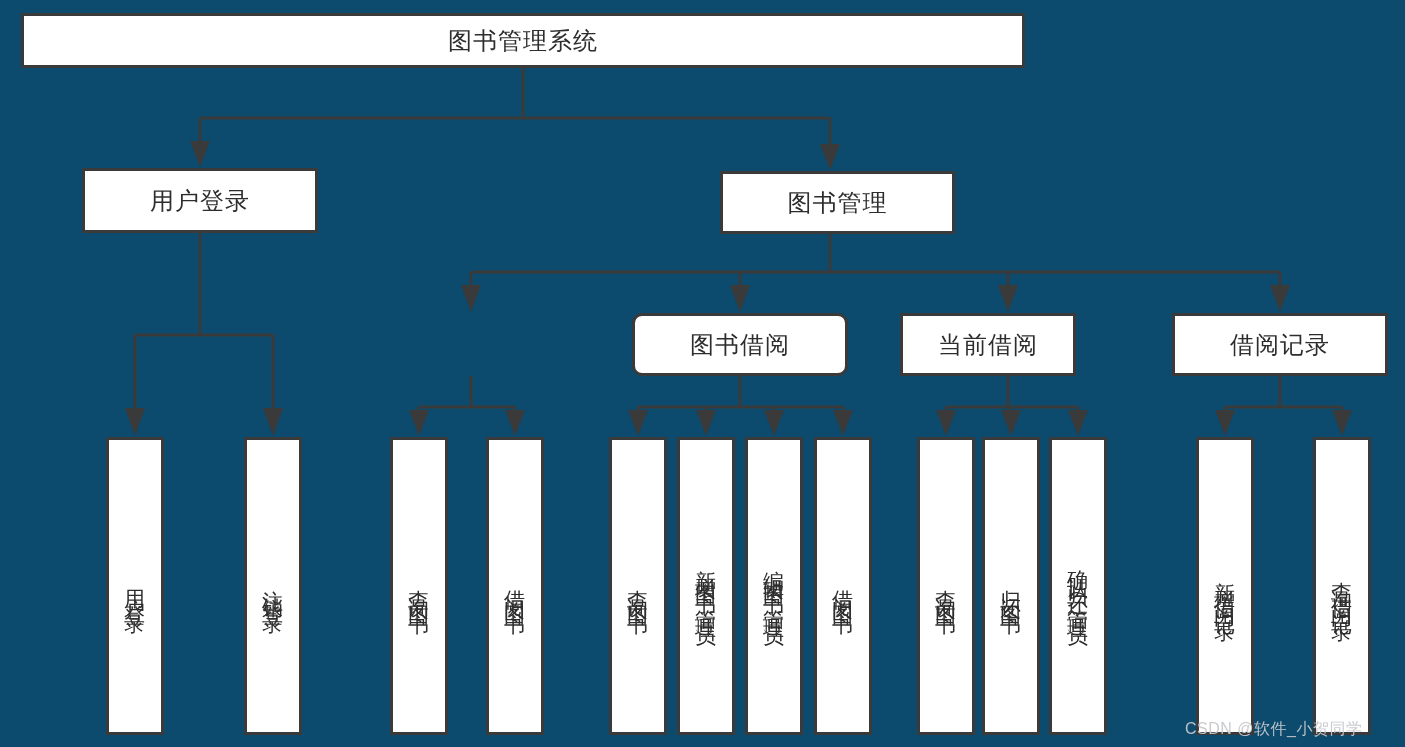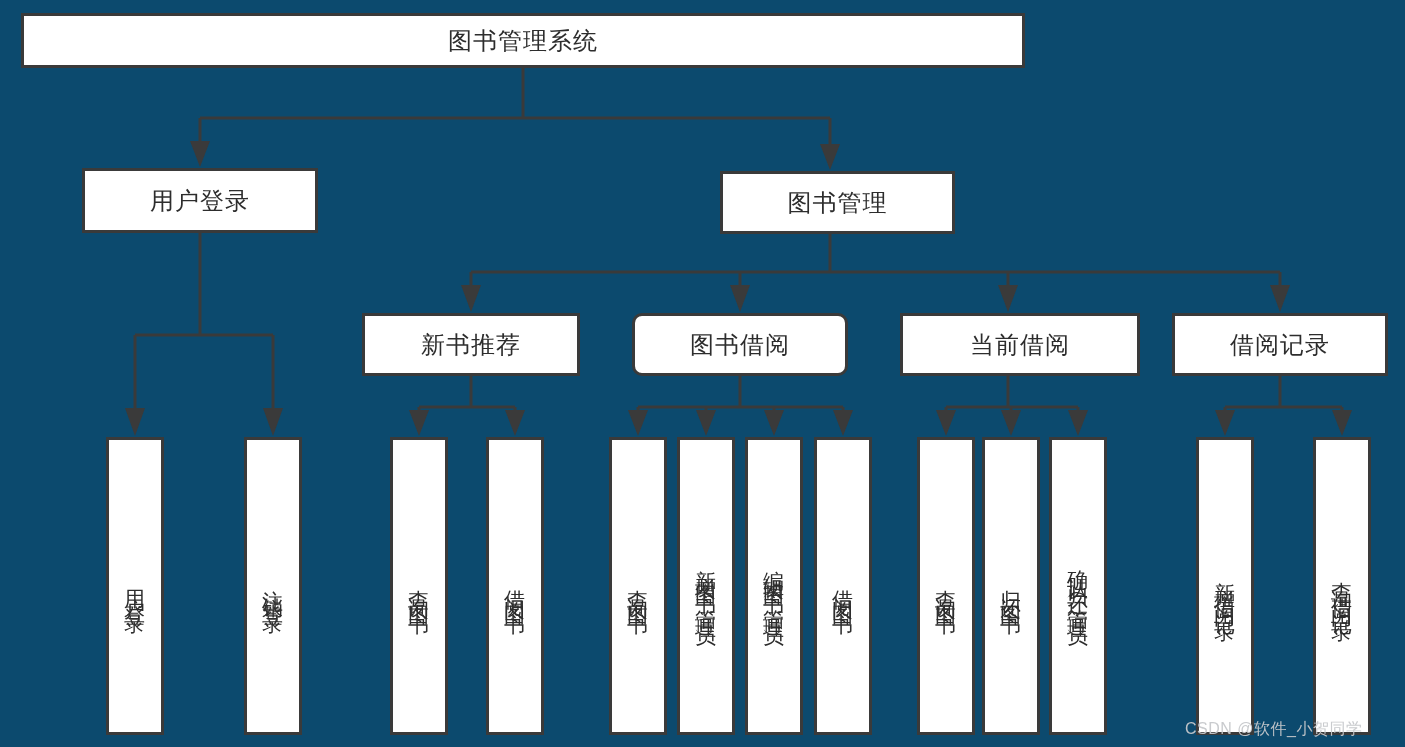--- a/index.html
+++ b/index.html
@@ -130,23 +130,22 @@
     <polygon points="1215,410 1235,410 1225,436"></polygon>
     <path d="M1342 407 V412"></path>
     <polygon points="1332,410 1352,410 1342,436"></polygon>
   </svg>
 
   <div class="box h-box" style="left:21px; top:13px; width:1004px; height:55px;">图书管理系统</div>
 
   <div class="box h-box" style="left:82px; top:168px; width:236px; height:65px;">用户登录</div>
   <div class="box h-box" style="left:712px; top:171px; width:235px; height:63px;margin-left:8px;">图书管理</div>
 
-  <div class="box h-box" style="left:362px; top:313px; width:218px; height:63px;">新书推荐</div>
   <div class="box h-box" style="left:632px; top:313px; width:216px; height:63px;border-radius:10px;">图书借阅</div>
-  <div class="box h-box" style="left:900px; top:313px; width:240px; height:63px;">当前借阅</div>
+  <div class="box h-box" style="left:900px; top:313px; width:176px; height:63px;">当前借阅</div>
   <div class="box h-box" style="left:1172px; top:313px; width:216px; height:63px;">借阅记录</div>
 
   <div class="box v-box" style="left:106px; top:437px; width:58px; height:298px;">用户登录</div>
   <div class="box v-box" style="left:244px; top:437px; width:58px; height:298px;">注销登录</div>
 
   <div class="box v-box" style="left:390px; top:437px; width:58px; height:298px;">查询图书</div>
   <div class="box v-box" style="left:486px; top:437px; width:58px; height:298px;">借阅图书</div>
 
   <div class="box v-box" style="left:609px; top:437px; width:58px; height:298px;">查询图书</div>
   <div class="box v-box" style="left:677px; top:437px; width:58px; height:298px;">新增图书（管理员）</div>

